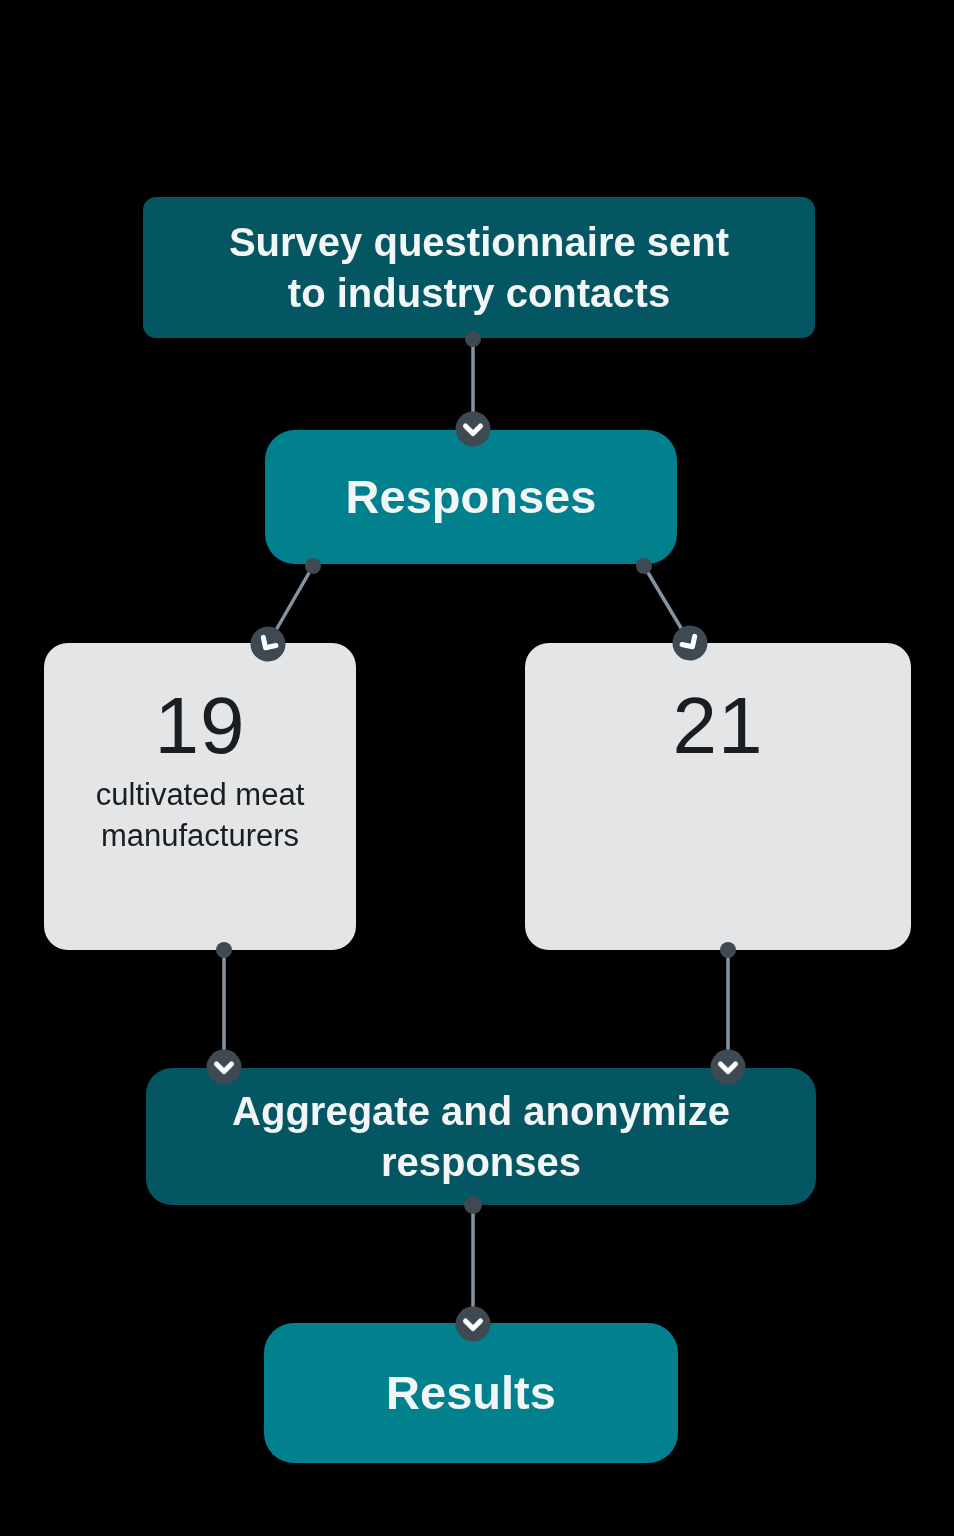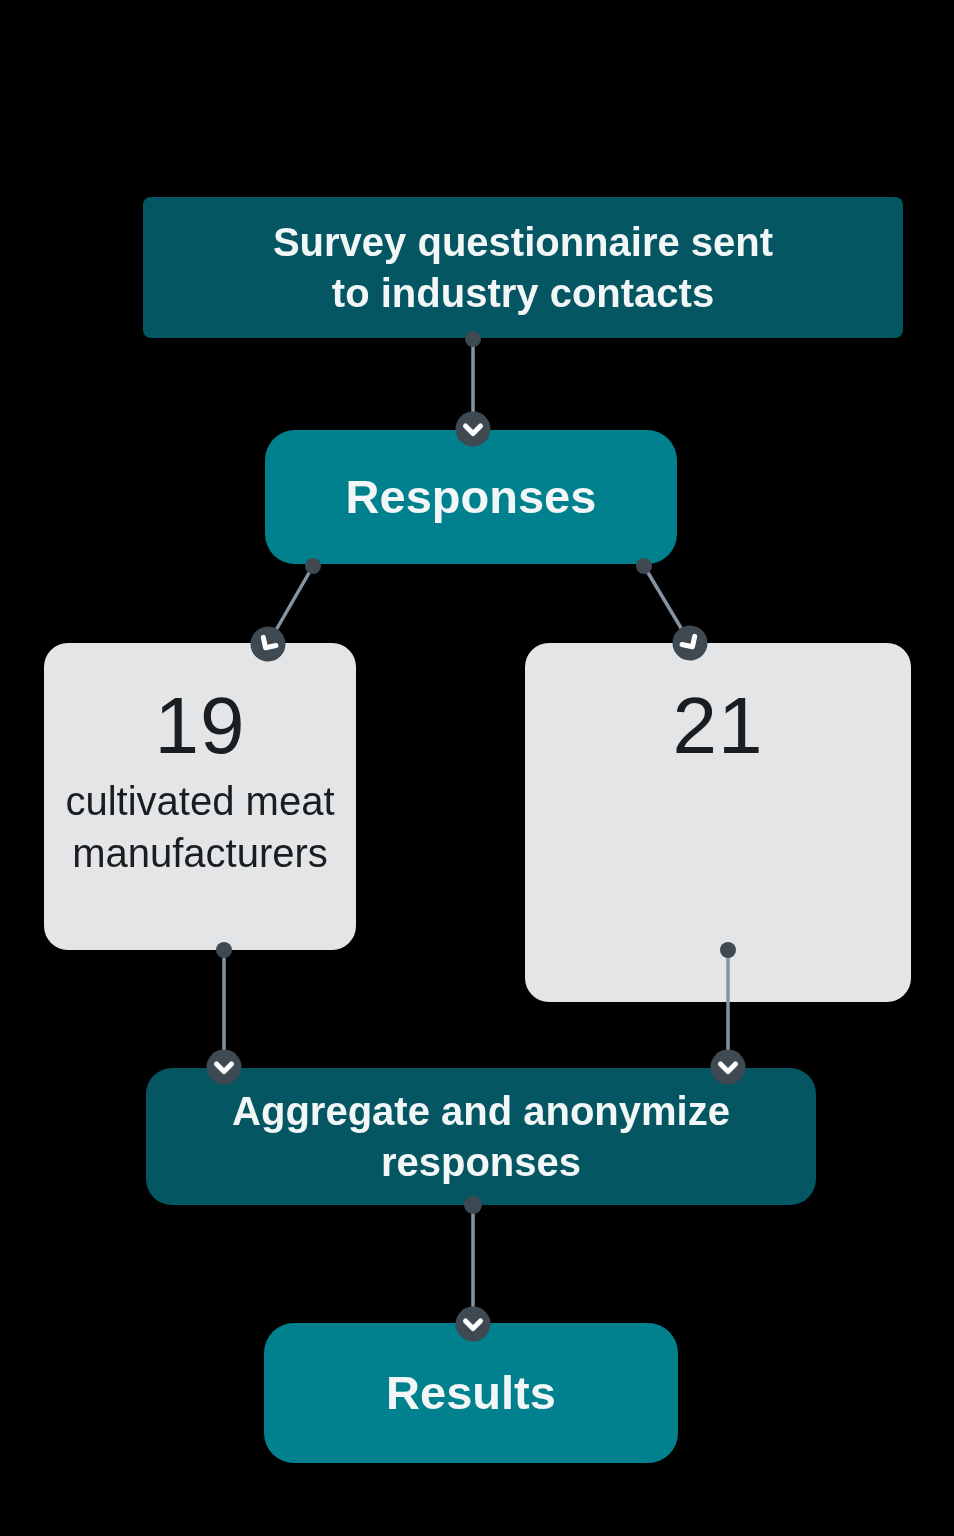--- a/index.html
+++ b/index.html
@@ -46,32 +46,32 @@
   .node-number {
     color: var(--color-dark-text, #1A1E20);
     font-weight: 300;
     font-size: 80px;
     line-height: 1.02;
     letter-spacing: 1px;
   }
   .node-sublabel {
     color: var(--color-dark-text, #1A1E20);
     font-weight: 400;
-    font-size: 40px;
+    font-size: 31px;
     line-height: 1.32;
     margin-top: 8px;
     white-space: pre-line;
   }
 
   
-  #node-survey        { left: 143px; top: 197px;  width: 760px; height: 141px; border-radius: 8px; }
+  #node-survey        { left: 143px; top: 197px;  width: 672px; height: 141px; border-radius: 13px; }
   #node-responses     { left: 265px; top: 430px;  width: 412px; height: 134px; border-radius: 30px; }
   #node-manufacturers { left: 44px;  top: 643px;  width: 312px; height: 307px; border-radius: 24px;
                         justify-content: flex-start; padding-top: 42px; }
-  #node-suppliers     { left: 525px; top: 643px;  width: 386px; height: 359px; border-radius: 24px;
+  #node-suppliers     { left: 525px; top: 643px;  width: 386px; height: 307px; border-radius: 24px;
                         justify-content: flex-start; padding-top: 42px; }
   #node-aggregate     { left: 146px; top: 1068px; width: 670px; height: 137px; border-radius: 26px; }
   #node-results       { left: 264px; top: 1323px; width: 414px; height: 140px; border-radius: 30px; }
 
   
   .connectors {
     position: absolute;
     left: 0;
     top: 0;
     pointer-events: none;

